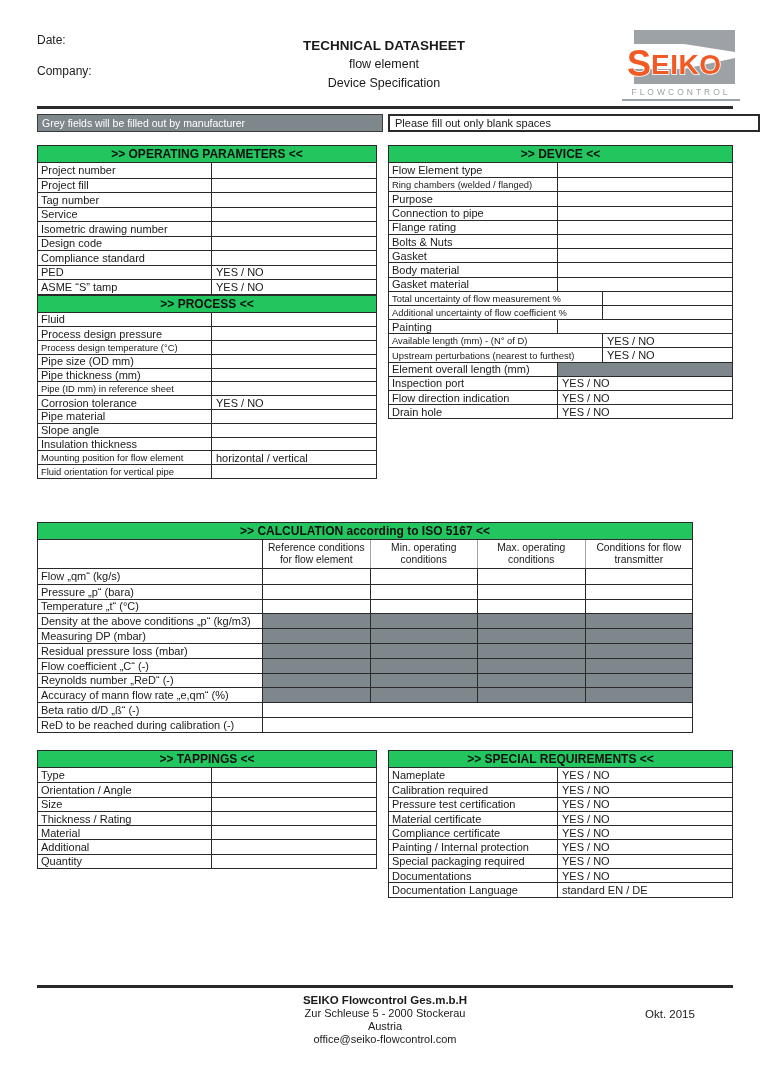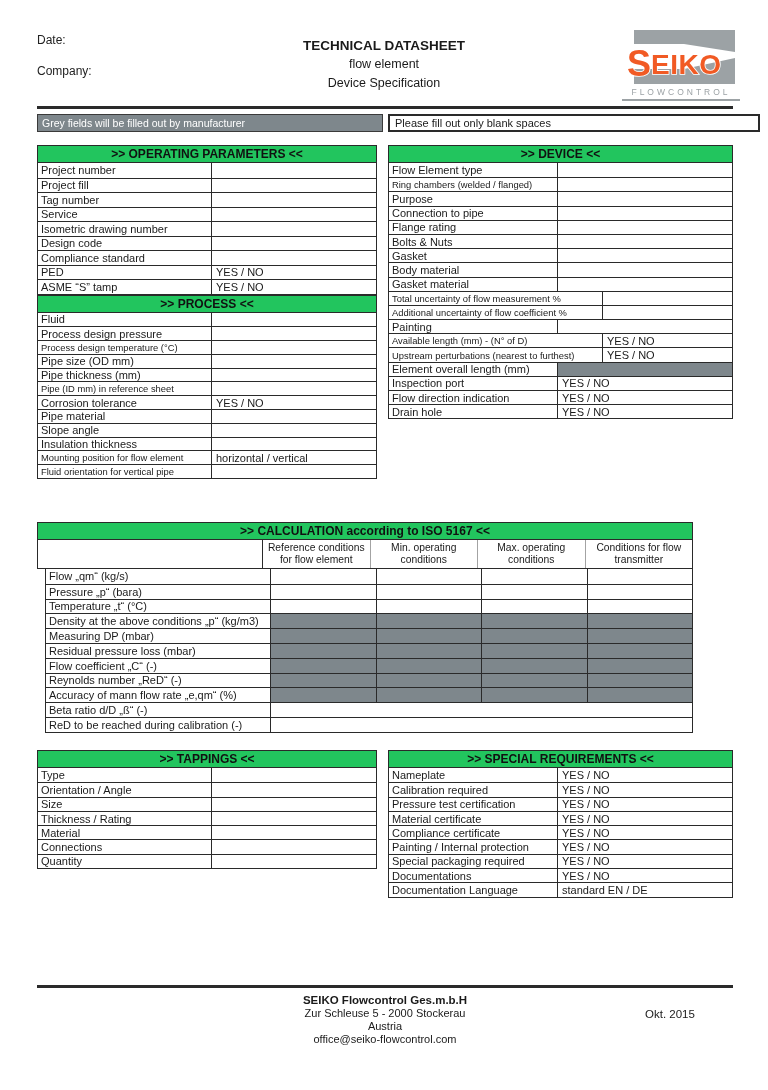--- a/index.html
+++ b/index.html
@@ -48,21 +48,21 @@
   .t-dev .trow.wide .tlabel { width:214px; }
   .t-tap .trow { height:14.3px; } .t-tap .tlabel { width:174px; }
   .t-spec .trow { height:14.3px; } .t-spec .tlabel { width:169px; }
 
   
   .calc-wrap { left:37px; top:522px; width:656px; }
   .chead { display:flex; border:1.5px solid #2a2a2a; border-top:none; height:29px; }
   .chead-label { width:225px; border-right:1px solid #2a2a2a; }
   .chead-cell { flex:1; border-right:1px solid #a3a3a3; font-size:10.3px; text-align:center; display:flex; align-items:center; justify-content:center; line-height:12px; padding:0 4px; }
   .chead-cell:last-child { border-right:none; }
-  .ctbl { border:1.5px solid #2a2a2a; border-top:none;margin-left:8px; }
+  .ctbl { border:1.5px solid #2a2a2a; border-top:none; }
   .crow { display:flex; height:14.8px; }
   .crow + .crow { border-top:1px solid #2a2a2a; }
   .clabel { width:225px; border-right:1px solid #2a2a2a; font-size:11px; padding-left:3px; white-space:nowrap; overflow:hidden; display:flex; align-items:center; }
   .ccell { flex:1; border-right:1px solid #2a2a2a; }
   .ccell:last-child { border-right:none; }
   .ccell.grey { background:#7E878C; }
   .cspan { flex:1; }
 
   
   .col-left { left:37px; top:145px; width:340px; }
@@ -376,21 +376,21 @@
       </div>
       <div class="trow">
         <div class="tlabel">Thickness / Rating</div>
         <div class="tvalue"></div>
       </div>
       <div class="trow">
         <div class="tlabel">Material</div>
         <div class="tvalue"></div>
       </div>
       <div class="trow">
-        <div class="tlabel">Connections</div>
+        <div class="tlabel">Additional</div>
         <div class="tvalue"></div>
       </div>
       <div class="trow">
         <div class="tlabel">Quantity</div>
         <div class="tvalue"></div>
       </div>
     </div>
 </div>
 
 <div class="abs spec-wrap">

